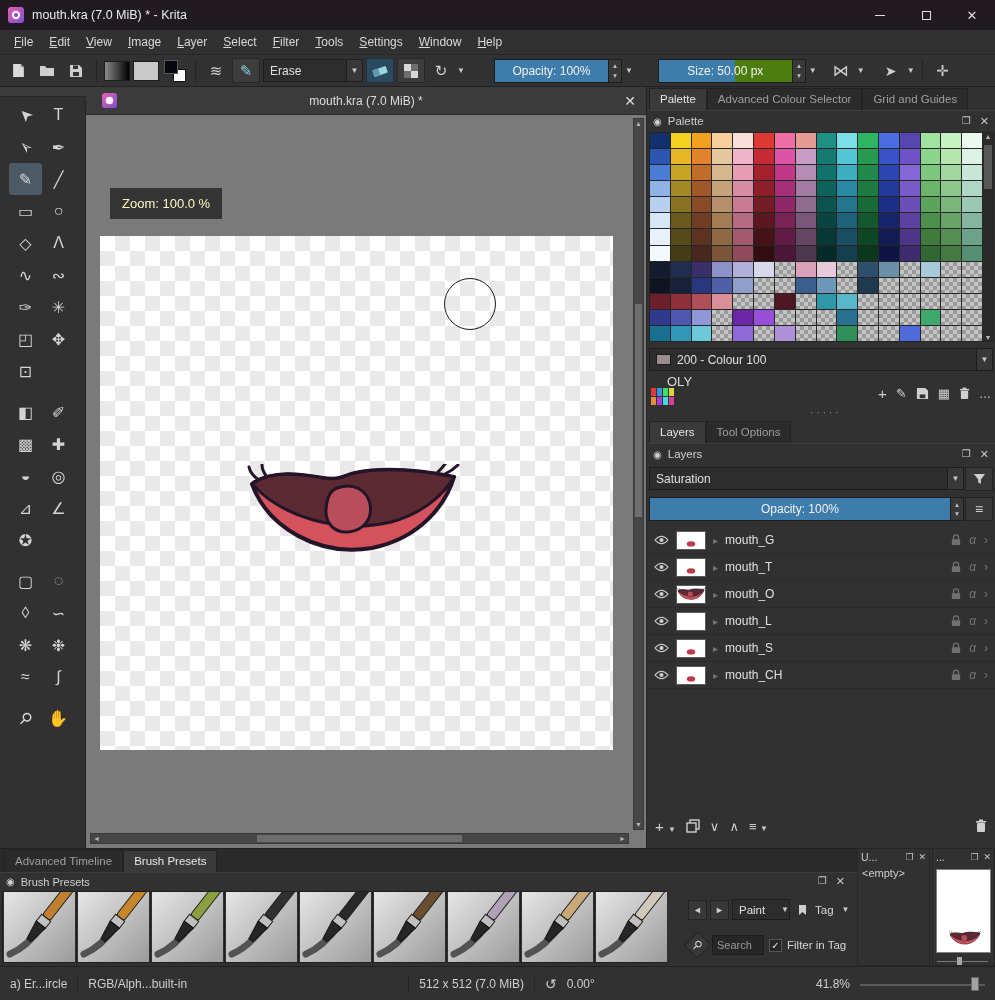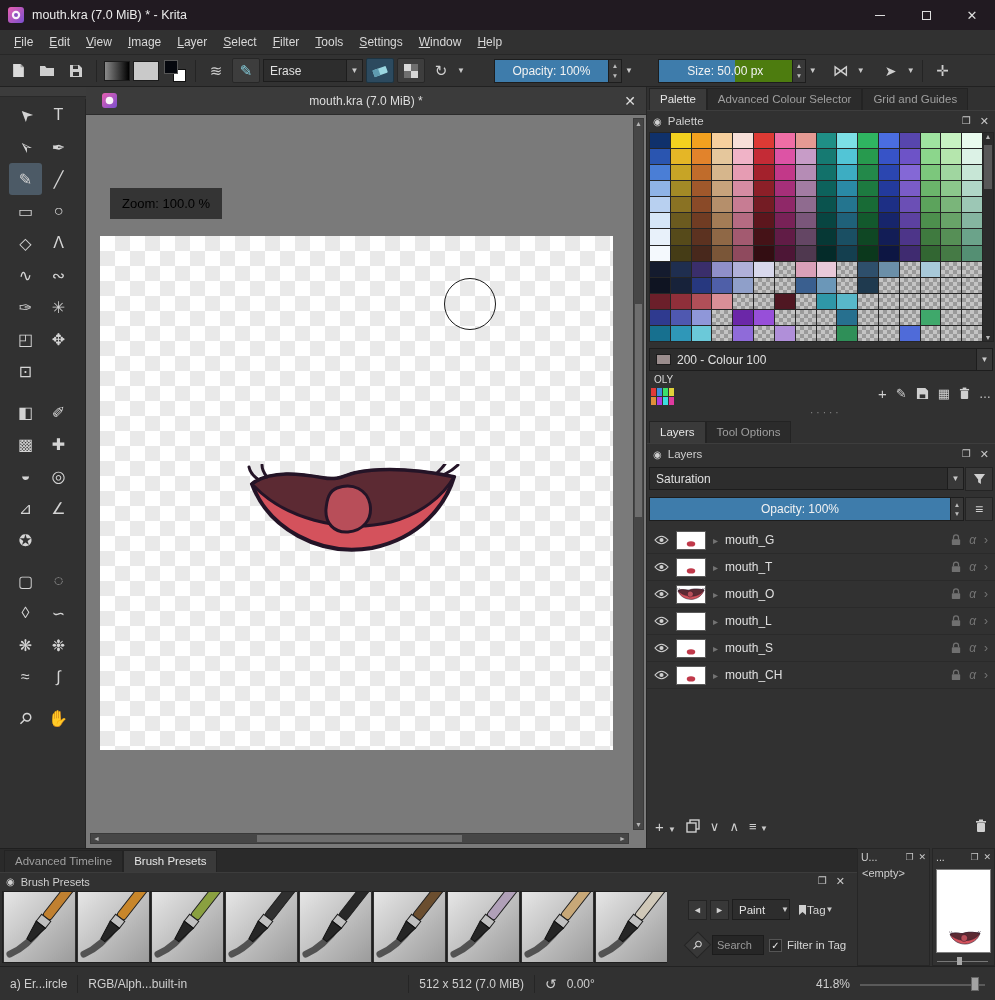--- a/index.html
+++ b/index.html
@@ -45,21 +45,21 @@
 .tool.active{background:#4c5a66}
 .tool-gap{width:100%;height:9px}
 
 
 .canvas-area{position:absolute;left:86px;top:87px;width:560px;height:761px;background:#7a7a7a}
 .subwin-title{position:absolute;left:0;top:0;right:0;height:28px;background:#3b3b3b;border-bottom:1px solid #2b2b2b;display:flex;align-items:center;justify-content:center;color:#ddd}
 .subwin-ico{position:absolute;left:16px;top:6px}
 .subwin-close{position:absolute;right:10px;top:0;height:28px;display:flex;align-items:center;font-size:14px;color:#ddd}
 .document{position:absolute;left:14px;top:149px;width:513px;height:514px;background-color:#fff;background-image:linear-gradient(45deg,#e9e9e9 25%,transparent 25%,transparent 75%,#e9e9e9 75%),linear-gradient(45deg,#e9e9e9 25%,transparent 25%,transparent 75%,#e9e9e9 75%);background-size:30px 30px;background-position:0 0,15px 15px}
 .artwork{position:absolute;left:145px;top:228px;width:216px;height:96px}
-.zoom-badge{position:absolute;left:24px;top:101px;background:rgba(42,42,42,.88);color:#000000;font-size:13px;padding:8px 12px}
+.zoom-badge{position:absolute;left:24px;top:101px;background:rgba(42,42,42,.88);color:#fef9c3;font-size:13px;padding:8px 12px}
 .cursor-circle{position:absolute;left:358px;top:191px;width:52px;height:52px;border:1px solid #1a1a1a;border-radius:50%}
 .vscroll{position:absolute;right:2px;top:31px;bottom:18px;width:11px;background:#464646;border:1px solid #3a3a3a}
 .vscroll .thumb{position:absolute;left:1px;right:1px;top:26%;height:30%;background:#6e6e6e}
 .vscroll .arr{position:absolute;left:0;right:0;text-align:center;font-size:7px;color:#b5b5b5}
 .hscroll{position:absolute;left:4px;right:17px;bottom:4px;height:11px;background:#464646;border:1px solid #3a3a3a}
 .hscroll .thumb{position:absolute;top:1px;bottom:1px;left:31%;width:38%;background:#6e6e6e}
 .hscroll .arr{position:absolute;top:0;bottom:0;display:flex;align-items:center;font-size:7px;color:#b5b5b5}
 .dots{color:#8a8a8a;letter-spacing:3px;font-size:10px}
 .canvas-dots{position:absolute;left:46%;bottom:-9px}
 
@@ -77,21 +77,21 @@
 .head-icons span{font-size:10px}
 .dh-pal{left:0;top:23px;right:0;height:21px;border-top:1px solid #3d3d3d}
 #palette-grid{left:2px;top:45px;width:334px;height:210px;display:grid;grid-template-columns:repeat(16,1fr);gap:1px;background:#262626;padding:1px}
 .sw{min-height:0}
 .sw.empty{background-image:linear-gradient(45deg,#9a9a9a 25%,transparent 25%,transparent 75%,#9a9a9a 75%),linear-gradient(45deg,#9a9a9a 25%,transparent 25%,transparent 75%,#9a9a9a 75%);background-size:8px 8px;background-position:0 0,4px 4px;background-color:#c4c4c4}
 .pal-scroll{right:1px;top:45px;width:12px;height:210px;background:#2b2b2b;border:1px solid #242424}
 .pal-scroll .thumb{position:absolute;left:1px;right:1px;top:12px;height:44px;background:#585858}
 .pal-scroll .arr{position:absolute;left:0;right:0;text-align:center;font-size:7px;color:#b5b5b5}
 .palette-combo{left:2px;top:261px;right:2px}
 .pal-swatch{width:15px;height:11px;background:#9b8d8d;border:1px solid #1c1c1c}
-.tag-label{left:7px;top:287px;font-size:10px;color:#d9d9d9}
+.tag-label{left:20px;top:287px;font-size:13px;color:#d9d9d9}
 .mini-pal{left:4px;top:301px;width:23px;height:17px;display:grid;grid-template-columns:repeat(4,1fr);gap:1px}
 .pal-buttons{top:298px;right:4px;display:flex;align-items:center;gap:9px;color:#cfcfcf}
 .dots1{left:163px;top:320px}
 #layer-tabs{left:2px;top:333px}
 .dh-lay{left:0;top:356px;right:0;height:21px;border-top:1px solid #3d3d3d}
 .blend-combo{left:2px;top:380px;width:315px}
 .sq-btn{width:28px;height:24px;display:flex;align-items:center;justify-content:center;background:#383838;border:1px solid #242424;color:#cfcfcf}
 .funnel-btn{right:2px;top:380px}
 .opacity-slider{left:2px;top:410px;width:315px}
 .burger-btn{right:2px;top:410px;font-size:14px}
@@ -107,21 +107,21 @@
 
 .bottom-strip{position:absolute;left:0;top:848px;width:857px;height:24px;background:#2a2a2a;border-top:1px solid #1f1f1f}
 #bottom-tabs{position:absolute;left:4px;top:849px;height:23px}
 .brush-docker{position:absolute;left:0;top:872px;width:857px;height:94px;background:#313131;border-top:1px solid #3c3c3c}
 .bd-head{position:absolute;left:0;top:0;right:6px;height:17px}
 #brush-grid{position:absolute;left:2px;top:18px;display:flex;gap:1px}
 .brush-cell{width:73px;height:72px;border:1px solid #1f1f1f}
 .bp-nav{position:absolute;left:688px;top:26px;display:flex;align-items:center;gap:3px}
 .mini-btn{width:19px;height:20px;display:flex;align-items:center;justify-content:center;background:#383838;border:1px solid #242424;color:#cfcfcf;font-size:9px}
 .paint-combo{width:58px;height:21px;font-size:11.5px}
-.tag-combo{display:flex;align-items:center;gap:0;height:21px;padding:0 5px;color:#d6d6d6;font-size:11.5px}
+.tag-combo{display:flex;align-items:center;gap:8px;height:21px;padding:0 5px;color:#d6d6d6;font-size:11.5px}
 .bp-search{position:absolute;left:688px;top:62px;display:flex;align-items:center;gap:5px}
 .search-input{width:52px;height:20px;background:#262626;border:1px solid #1c1c1c;color:#cfcfcf;font-size:11px;padding:0 4px;font-family:"Liberation Sans",sans-serif}
 .search-input::placeholder{color:#9a9a9a}
 .chk{width:13px;height:13px;background:#262626;border:1px solid #555;display:flex;align-items:center;justify-content:center;font-size:10px;color:#e8e8e8}
 .chk-lab{font-size:11.5px;color:#d6d6d6}
 
 
 .undo-docker{position:absolute;left:857px;top:848px;width:73px;height:118px;background:#313131;border:1px solid #262626}
 .sd-head{display:flex;align-items:center;padding:2px 3px;gap:4px;font-size:10.5px;color:#cfcfcf}
 .sd-head .head-icons{gap:5px}

